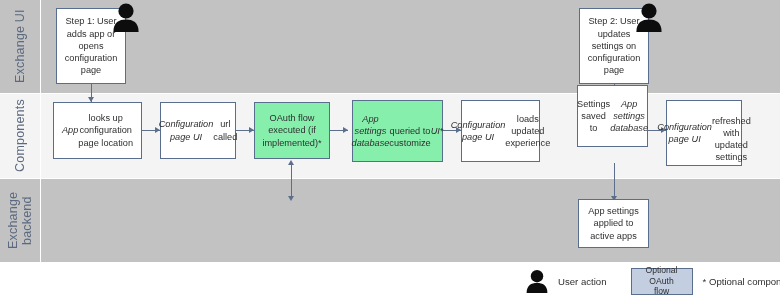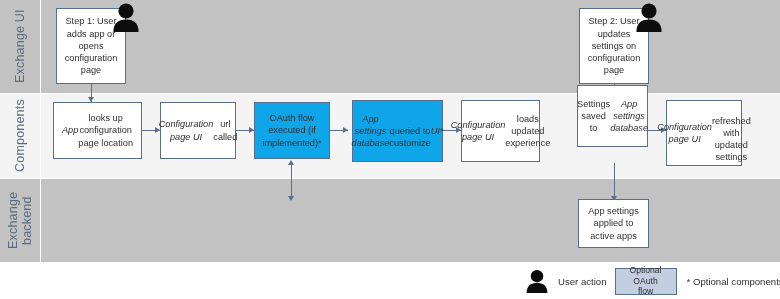--- a/index.html
+++ b/index.html
@@ -62,21 +62,21 @@
     color: #2f2f2f;
     font-size: 9.2px;
     line-height: 1.33;
     text-align: center;
     display: flex;
     align-items: center;
     justify-content: center;
     padding: 2px 3px;
     white-space: pre-line;
   }
-  .box.blue { background: #0ea5e9; }
+  .box.blue { background: #86efac; }
   .box i { font-style: italic; }
 
   
   .conn {
     position: absolute;
     background: #5b6e8c;
   }
   .conn.h { height: 1.2px; }
   .conn.v { width: 1.2px; }
 
@@ -228,19 +228,19 @@
 active apps</span>
   </div>
 
   <div class="legend" style="left:524px; top:265px; height:32px;">
     <span class="person" style="position:relative; width:26px; height:24px; margin-right:8px;">
       <svg width="26" height="24" viewBox="0 0 26 24">
         <circle cx="13" cy="7.2" r="6.2" fill="#0d0d0d"></circle>
         <path d="M2.6 24 C2.6 16.2 7.3 14 13 14 C18.7 14 23.4 16.2 23.4 24 Z" fill="#0d0d0d"></path>
       </svg>
     </span>
-    <span class="legend-text" style="margin-right:8px;">User action</span>
+    <span class="legend-text" style="margin-right:24px;">User action</span>
     <span class="legend-chip" style="width:62px; height:27px; margin-right:10px;">Optional OAuth
 flow</span>
     <span class="legend-text">* Optional components</span>
   </div>
 
 </div>
 
 </body></html>

